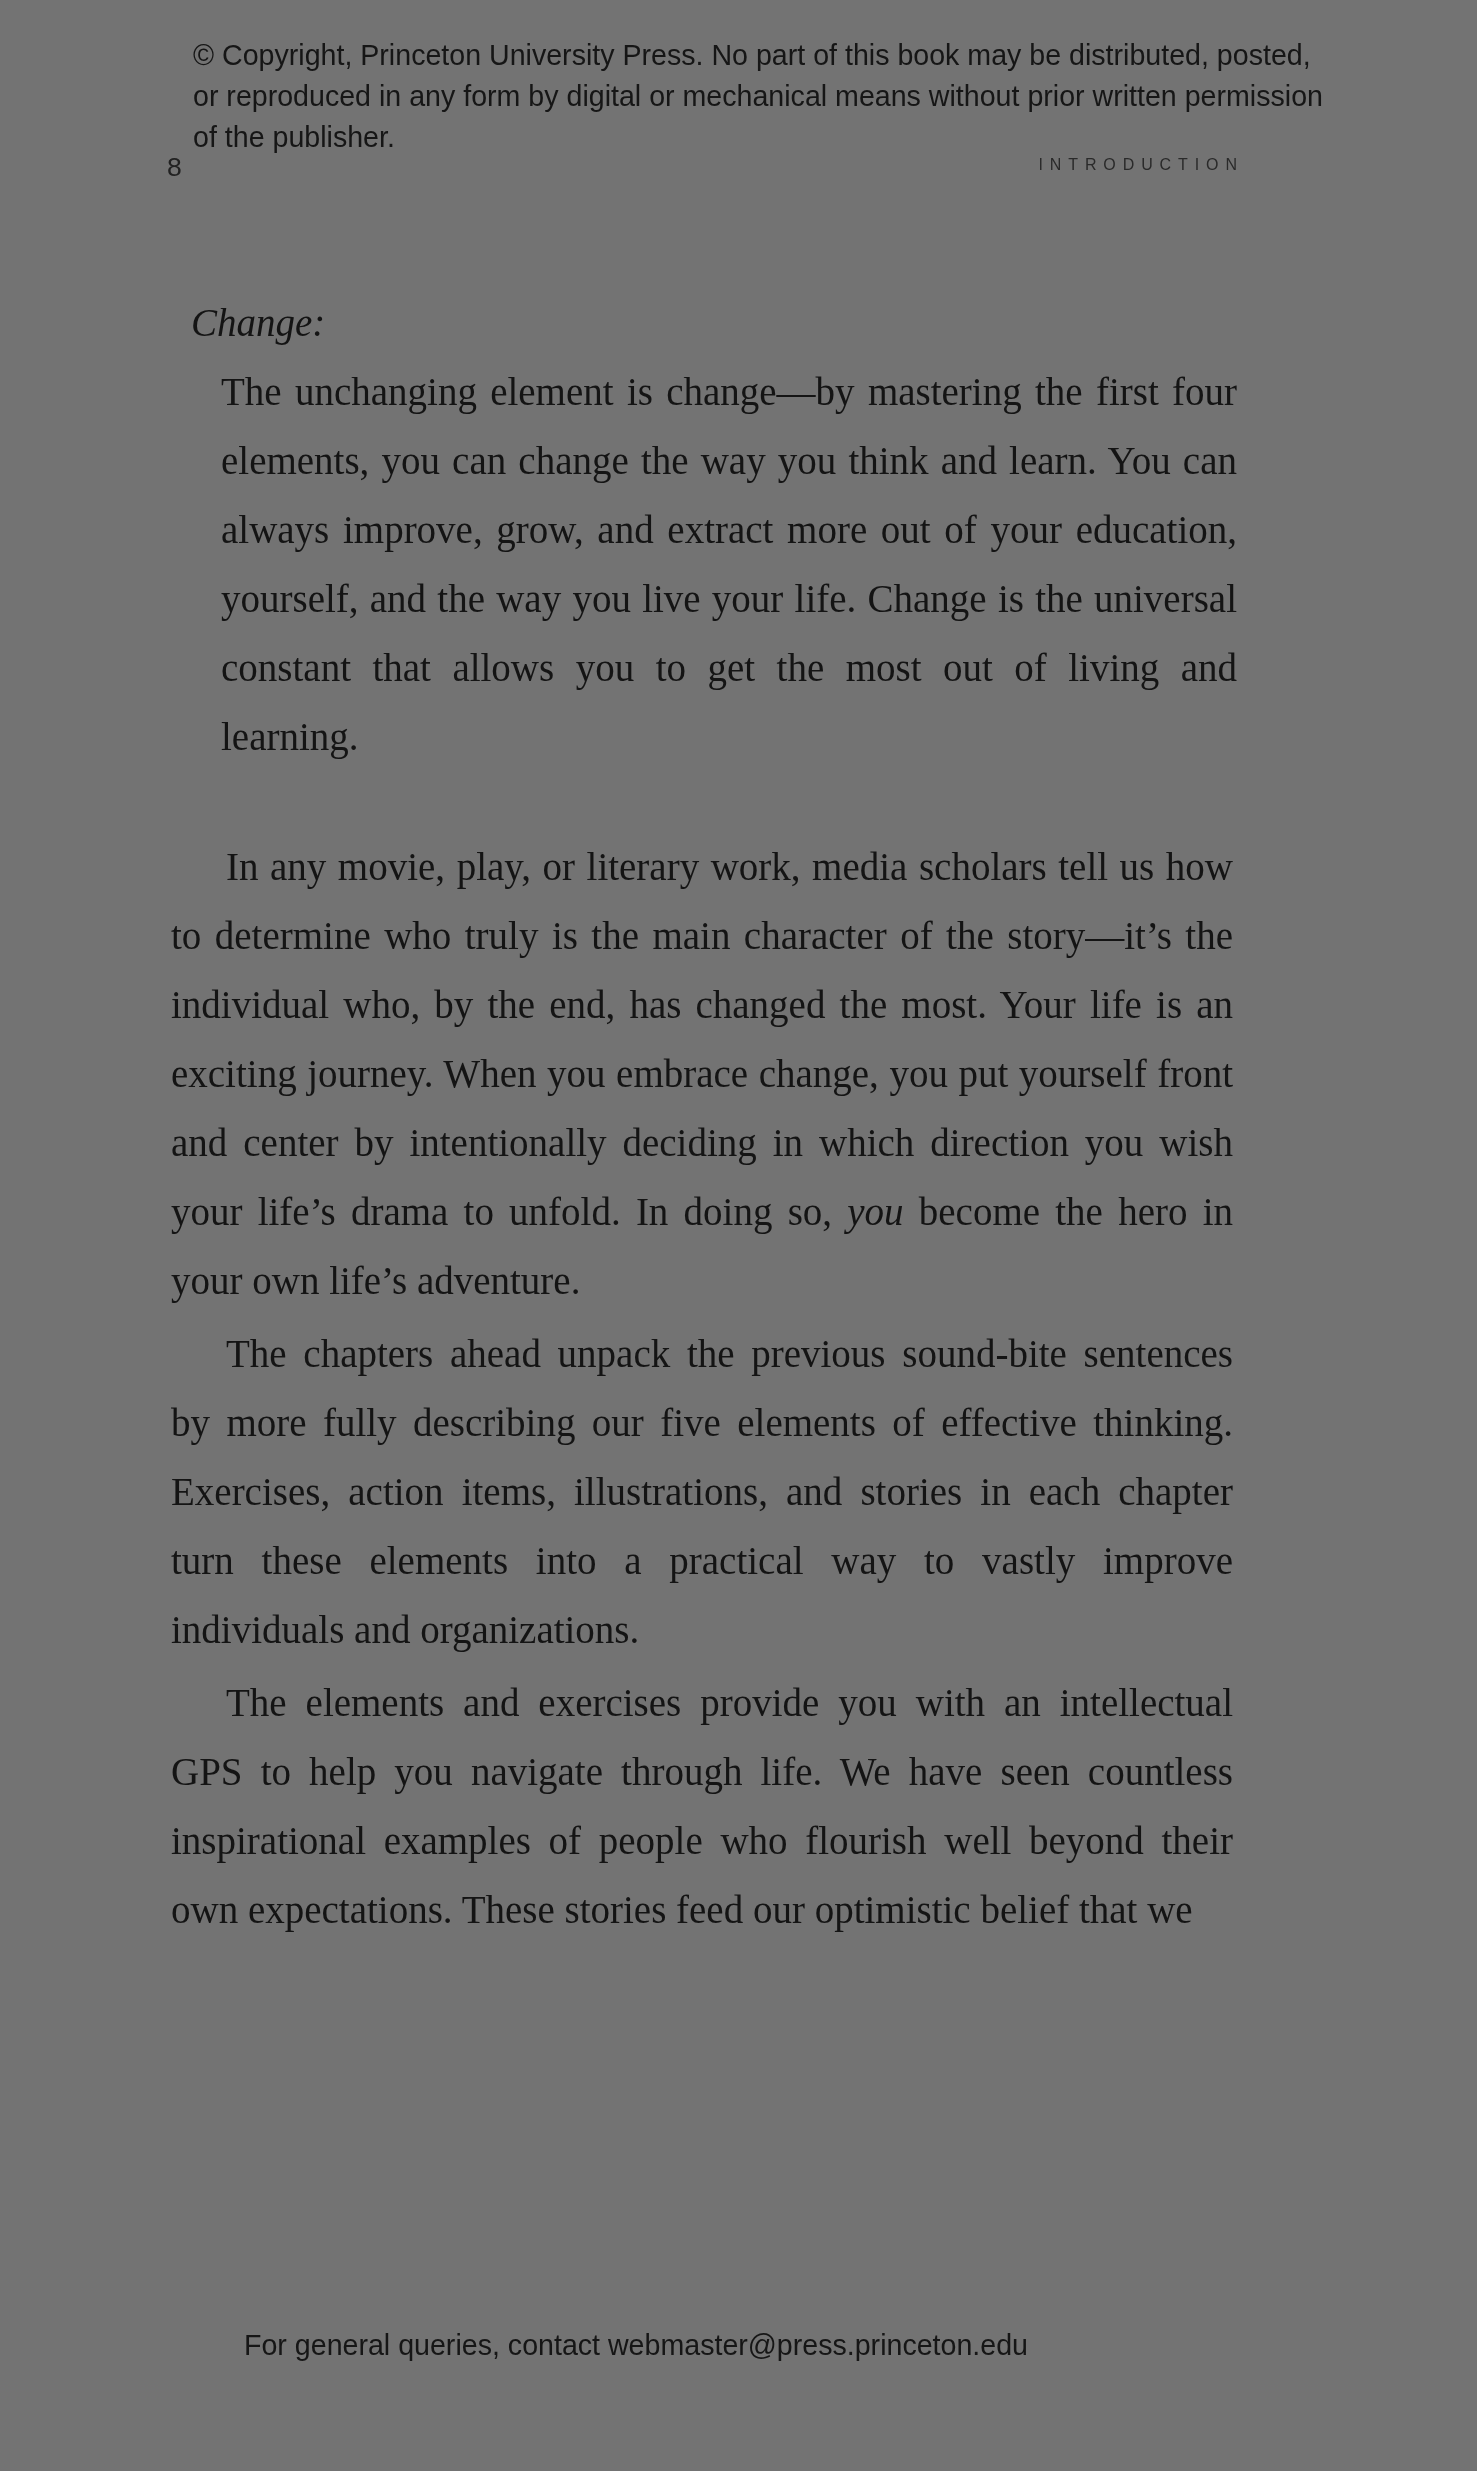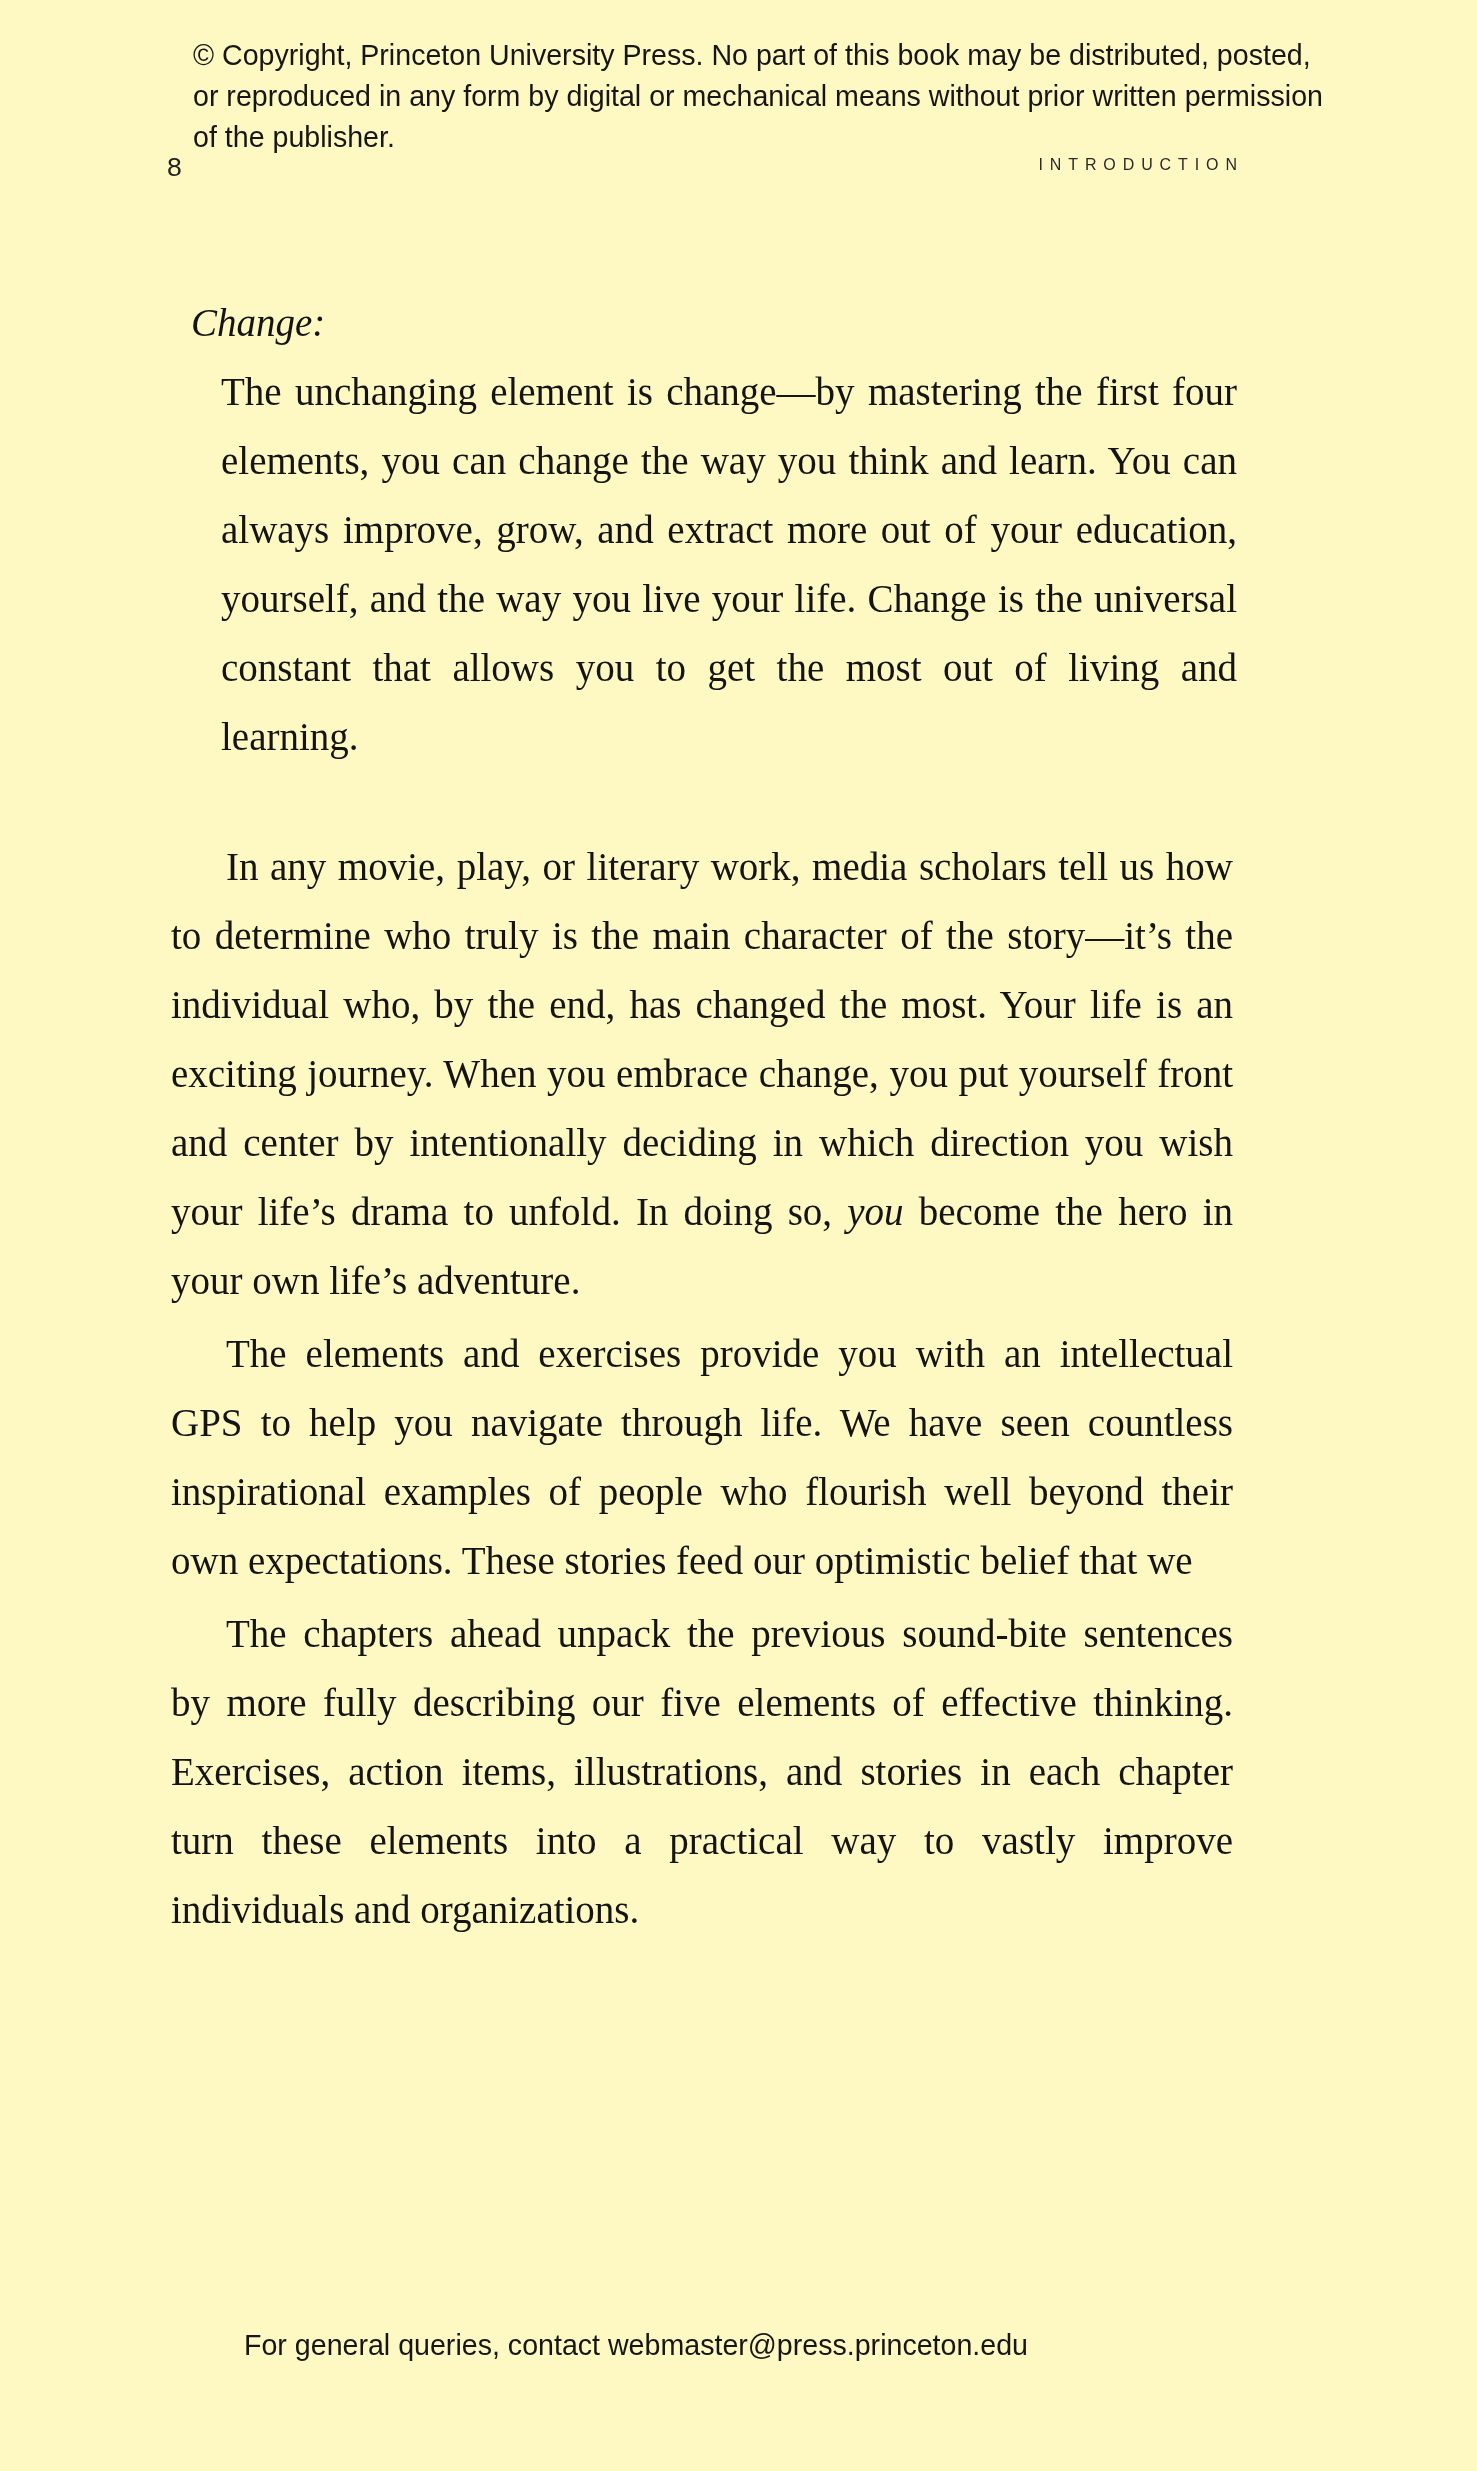--- a/index.html
+++ b/index.html
@@ -7,21 +7,21 @@
   body {
     width: 1478px;
     height: 2472px;
     background: #ffffff;
     position: relative;
     overflow: hidden;
   }
   .page {
     position: absolute;
     inset: 0;
-    background: #fef9c3;
+    background: #737373;
     color: #1b1b1b;
   }
   .copyright {
     position: absolute;
     left: 193px;
     top: 35px;
     width: 1143px;
     font-family: "Liberation Sans", sans-serif;
     font-size: 28.6px;
     line-height: 41px;
@@ -102,22 +102,22 @@
   </div>
 
   <div class="text-block">
 
     <div class="quote-label">Change:</div>
 
     <div class="block-quote">The unchanging element is change—by mastering the first four elements, you can change the way you think and learn. You can always improve, grow, and extract more out of your education, yourself, and the way you live your life. Change is the universal constant that allows you to get the most out of living and learning.</div>
 
     <p class="para first-after-quote"><span>In any movie, play, or literary work, media scholars tell us how to determine who truly is the main character of the story—it’s the individual who, by the end, has changed the most. Your life is an exciting journey. When you embrace change, you put yourself front and center by intentionally deciding in which direction you wish your life’s drama to unfold. In doing so, </span><em>you</em><span> become the hero in your own life’s adventure.</span></p>
 
+    <p class="para">The chapters ahead unpack the previous sound-bite sentences by more fully describing our five elements of effective thinking. Exercises, action items, illustrations, and stories in each chapter turn these elements into a practical way to vastly improve individuals and organizations.</p>
+
     <p class="para">The elements and exercises provide you with an intellectual GPS to help you navigate through life. We have seen countless inspirational examples of people who flourish well beyond their own expectations. These stories feed our optimistic belief that we</p>
-
-    <p class="para">The chapters ahead unpack the previous sound-bite sentences by more fully describing our five elements of effective thinking. Exercises, action items, illustrations, and stories in each chapter turn these elements into a practical way to vastly improve individuals and organizations.</p>
 
   </div>
 
   <div class="footer">For general queries, contact webmaster@press.princeton.edu</div>
 
 </div>
 
 
 </body></html>

